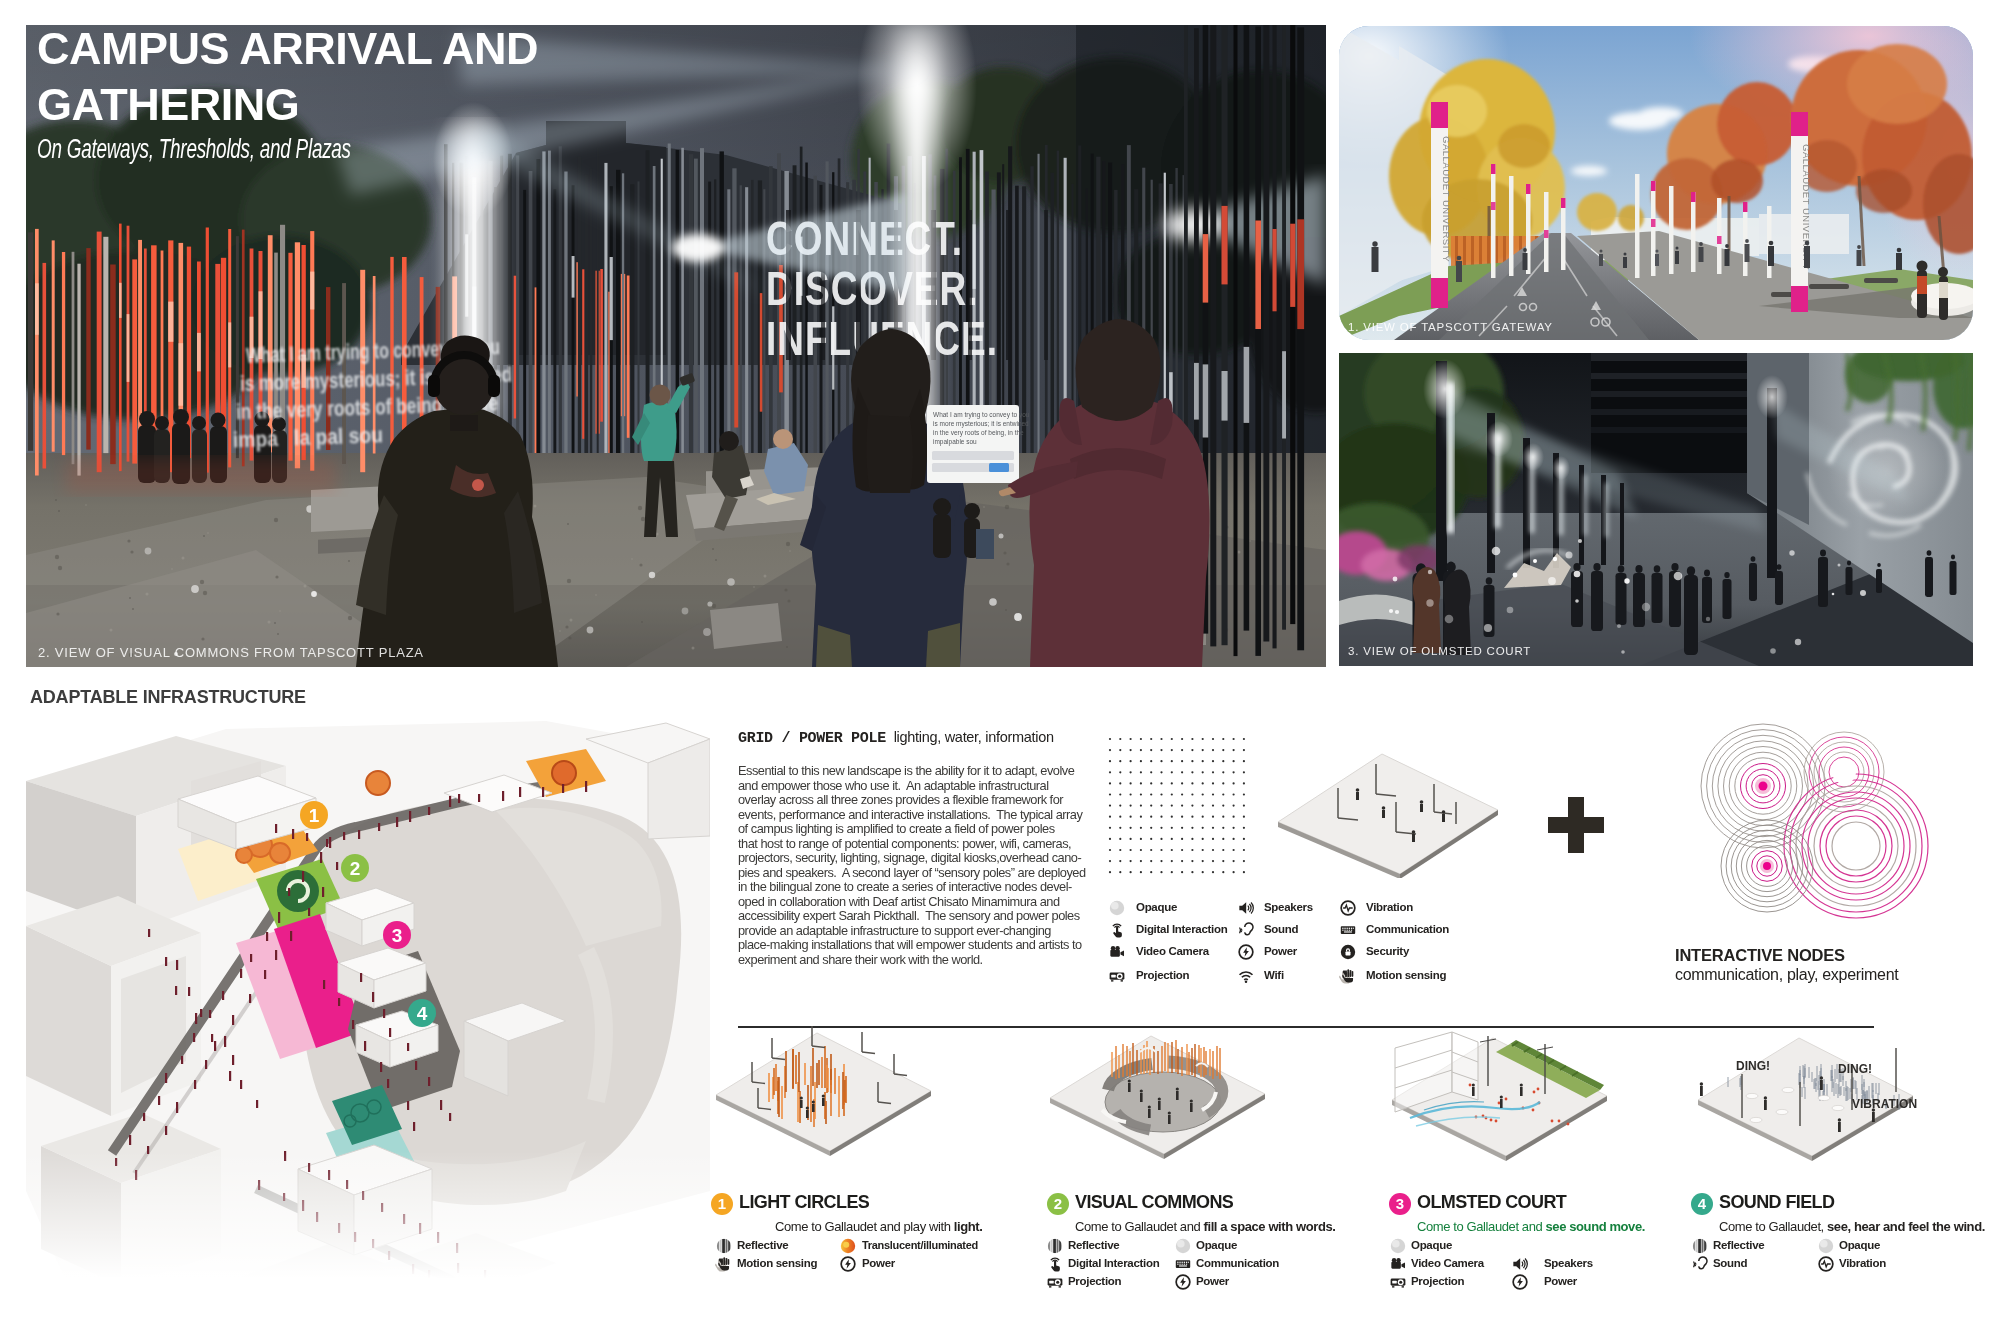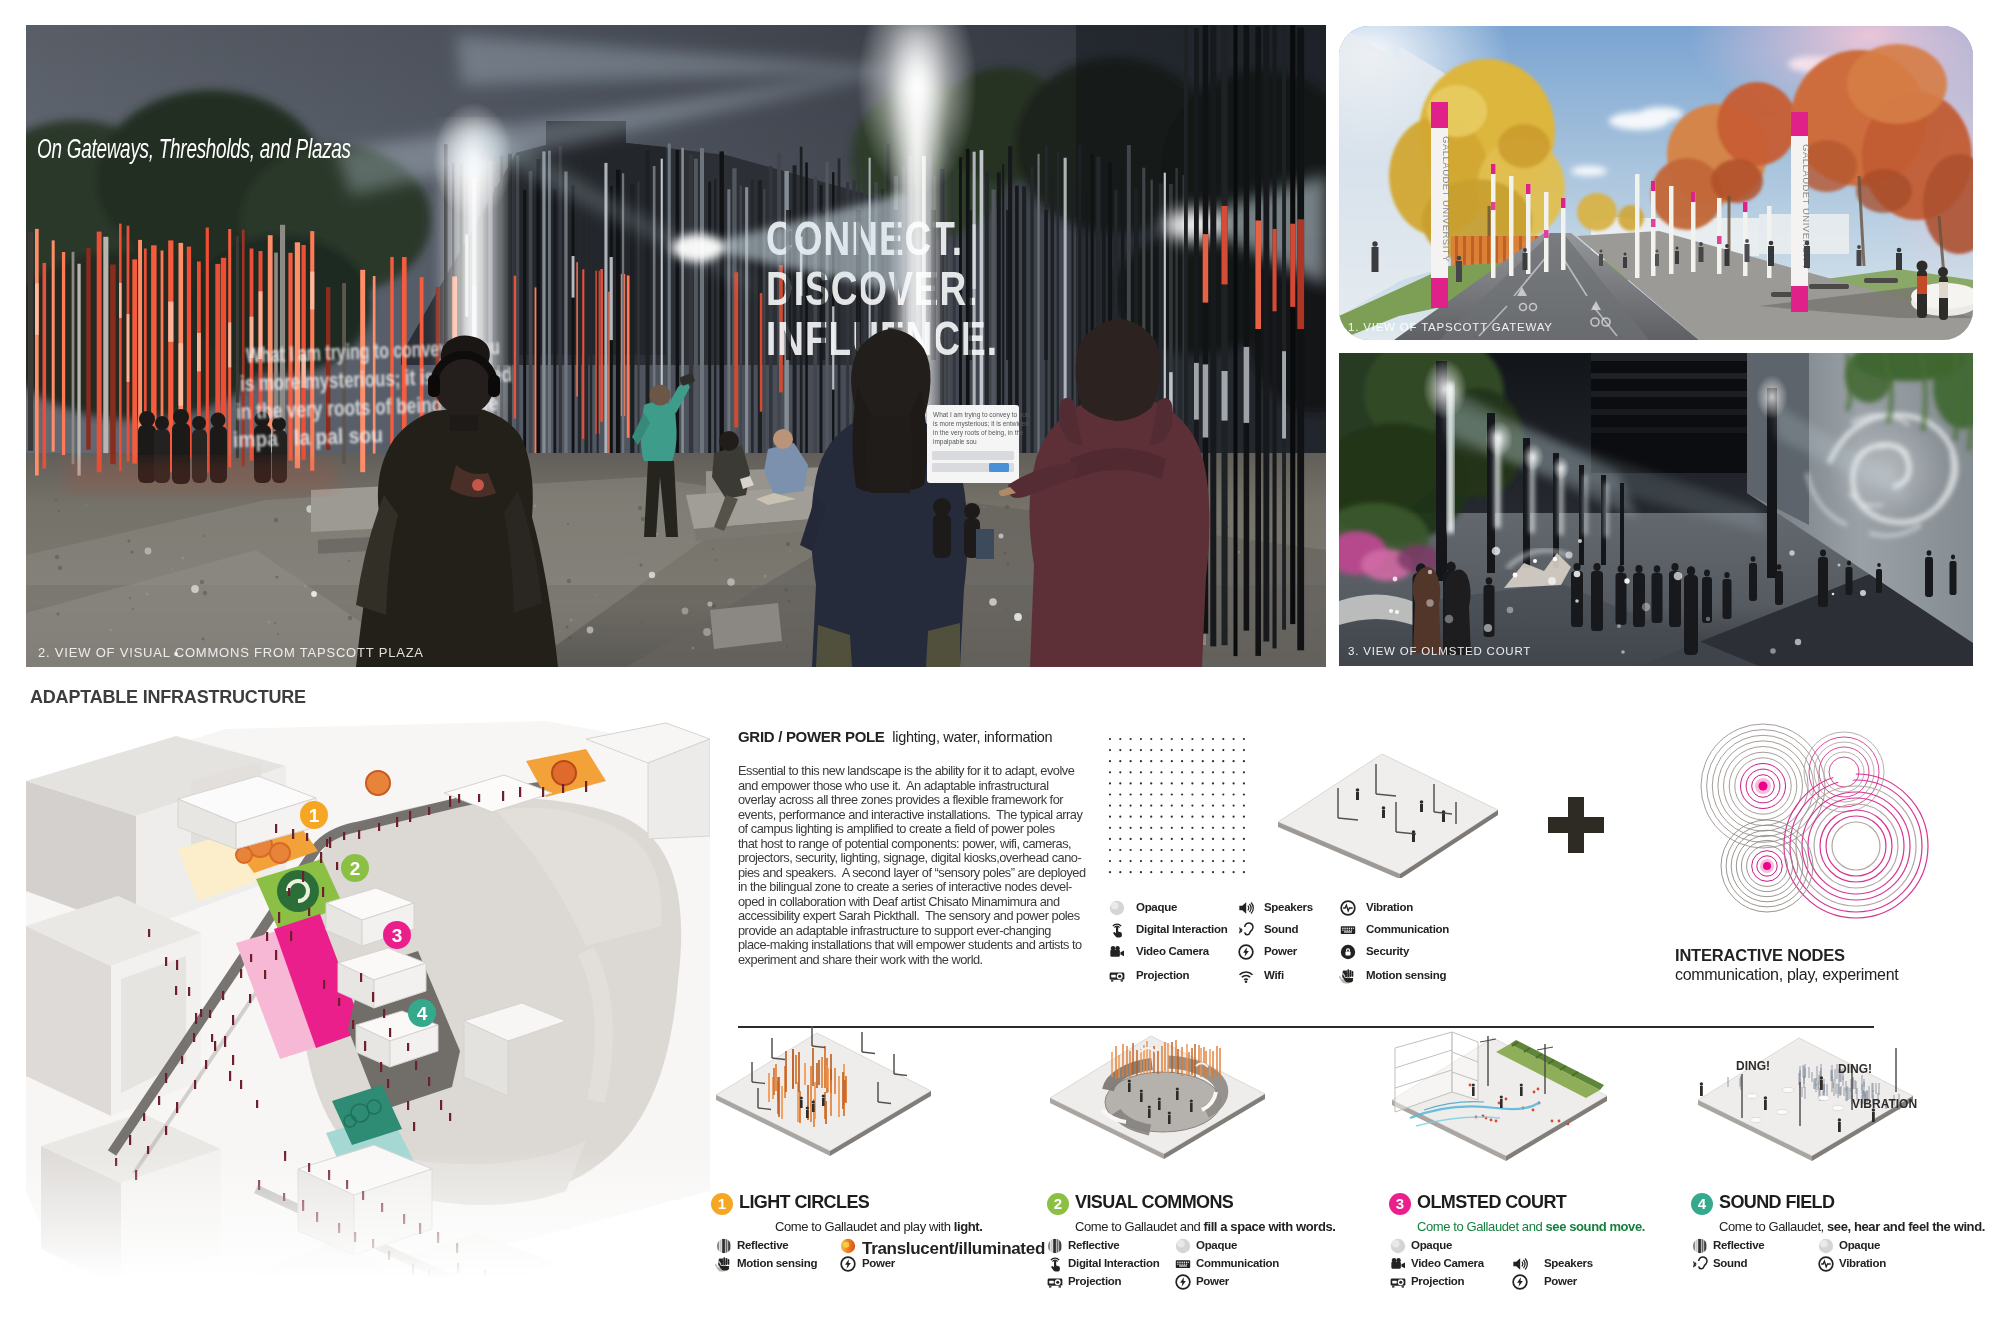--- a/index.html
+++ b/index.html
@@ -762,20 +762,23 @@
 <path d="M1048 376 Q1030 364 1034 400 Q1040 420 1056 420 Z" fill="#532b33"></path>
 <path d="M1132 376 Q1150 364 1146 400 Q1140 420 1124 420 Z" fill="#532b33"></path>
 <path d="M1044 434 Q1092 412 1140 434 L1136 454 Q1092 436 1048 454 Z" fill="#512a31"></path>
 <path d="M1050 452 L1004 470 Q988 476 984 470 L982 460 Q1000 448 1022 442 L1052 436 Z" fill="#552c34"></path>
 <path d="M990 468 l-12 3 a4 4 0 0 1 -5 -5 l11 -4 Z" fill="#b08968"></path>
 </g>
 
 <text x="12" y="632" font-family="Liberation Sans, sans-serif" font-size="13" fill="#ffffff" opacity="0.85" letter-spacing="0.8">2. VIEW OF VISUAL COMMONS FROM TAPSCOTT PLAZA</text>
 </svg>
 
+<div class="abs" style="left:11px;top:-4px;color:#ffffff;">
+<div style="font-size:45px;font-weight:bold;line-height:56px;letter-spacing:-0.5px;">CAMPUS ARRIVAL AND<br>GATHERING</div>
+</div>
 <div class="abs" style="left:11px;top:107px;color:#ffffff;font-size:22px;font-style:italic;letter-spacing:-0.3px;transform:scale(0.86,1.28);transform-origin:0 0;">On Gateways, Thresholds, and Plazas</div>
 </div>
 
 <div class="abs" style="left:1339px;top:26px;width:634px;height:314px;overflow:hidden;background:#9db8d4;border-radius:30px;">
 <svg width="634" height="314" viewBox="0 0 634 314">
 <defs>
 <linearGradient id="p1sky" x1="0" y1="0" x2="0" y2="1">
 <stop offset="0" stop-color="#7ba4d2"></stop>
           <stop offset="0.45" stop-color="#a9c4dd"></stop>
           <stop offset="1" stop-color="#dfe9ee"></stop>
@@ -1395,21 +1398,21 @@
 <circle cx="371" cy="214" r="14" fill="#ea1f8b"></circle>
         <text x="371" y="221" fill="#ffffff">3</text>
 <circle cx="396" cy="292" r="14" fill="#35a98c"></circle>
         <text x="396" y="299" fill="#ffffff">4</text>
 </g>
 
 <rect x="0" y="430" width="684" height="170" fill="url(#mfade)"></rect>
 </svg>
 </div>
 
-<div class="abs" style="left:738px;top:728px;font-size:15px;color:#242220;white-space:nowrap;letter-spacing:-0.3px;"><span style="font-weight:bold;">GRID / POWER POLE</span>&nbsp; <span style="font-size:14.5px;">lighting, water, information</span></div>
+<div class="abs" style="left:738px;top:728px;font-size:15px;color:#242220;white-space:nowrap;letter-spacing:-0.3px;"><span style="font-weight:bold;font-family:Liberation Mono, monospace;">GRID / POWER POLE</span>&nbsp; <span style="font-size:14.5px;">lighting, water, information</span></div>
 
 <div class="abs" style="left:738px;top:764px;font-size:12.8px;line-height:14.5px;color:#3b3a38;white-space:nowrap;letter-spacing:-0.5px;">
 Essential to this new landscape is the ability for it to adapt, evolve<br>
 and empower those who use it.&nbsp; An adaptable infrastructural<br>
 overlay across all three zones provides a flexible framework for<br>
 events, performance and interactive installations.&nbsp; The typical array<br>
 of campus lighting is amplified to create a field of power poles<br>
 that host to range of potential components: power, wifi, cameras,<br>
 projectors, security, lighting, signage, digital kiosks,overhead cano-<br>
 pies and speakers.&nbsp; A second layer of “sensory poles” are deployed<br>
@@ -2045,21 +2048,21 @@
     <use href="#ic-reflective"></use>
   </svg>
 <div class="abs" style="left:737px;top:1239px;font-size:11.5px;font-weight:bold;color:#242220;letter-spacing:-0.3px;white-space:nowrap;">Reflective</div>
 <svg class="abs" style="left:715px;top:1255px" width="18" height="18">
     <use href="#ic-motion"></use>
   </svg>
 <div class="abs" style="left:737px;top:1257px;font-size:11.5px;font-weight:bold;color:#242220;letter-spacing:-0.3px;white-space:nowrap;">Motion sensing</div>
 <svg class="abs" style="left:839px;top:1237px" width="18" height="18">
     <use href="#ic-translucent"></use>
   </svg>
-<div class="abs" style="left:862px;top:1239px;font-size:17px;font-weight:bold;color:#242220;letter-spacing:-0.3px;white-space:nowrap;">Translucent/illuminated</div>
+<div class="abs" style="left:862px;top:1239px;font-size:11px;font-weight:bold;color:#242220;letter-spacing:-0.3px;white-space:nowrap;">Translucent/illuminated</div>
 <svg class="abs" style="left:839px;top:1255px" width="18" height="18">
     <use href="#ic-power"></use>
   </svg>
 <div class="abs" style="left:862px;top:1257px;font-size:11.5px;font-weight:bold;color:#242220;letter-spacing:-0.3px;white-space:nowrap;">Power</div>
 <div class="abs" style="left:1047px;top:1193px;width:22px;height:22px;border-radius:50%;background:#8bc045;color:#fff;font-weight:bold;font-size:15px;text-align:center;line-height:22px;">2</div>
 <div class="abs" style="left:1075px;top:1192px;font-size:18px;font-weight:bold;color:#1d1d1b;white-space:nowrap;letter-spacing:-0.6px;">VISUAL COMMONS</div>
 <div class="abs" style="left:1075px;top:1219px;font-size:13px;color:#242220;white-space:nowrap;letter-spacing:-0.4px;">Come to Gallaudet and <b>fill a space with words.</b></div>
 <svg class="abs" style="left:1046px;top:1237px" width="18" height="18">
     <use href="#ic-reflective"></use>
   </svg>

